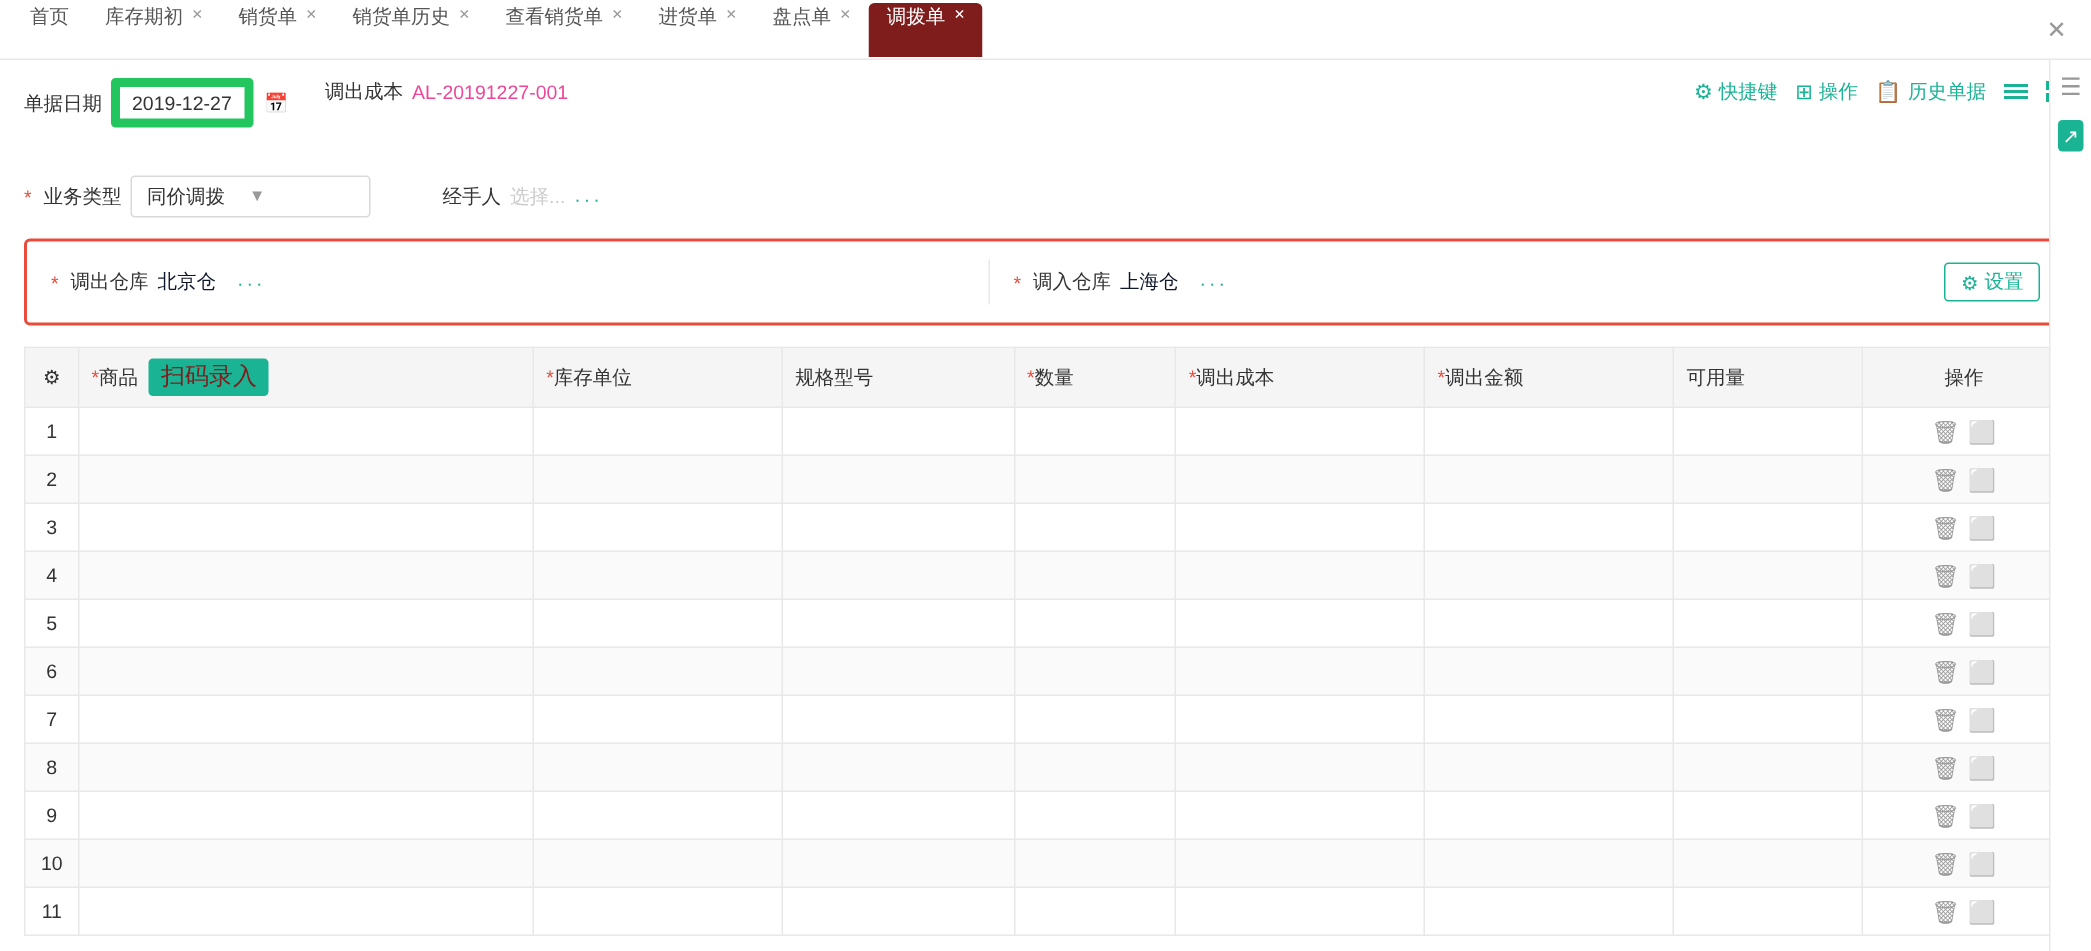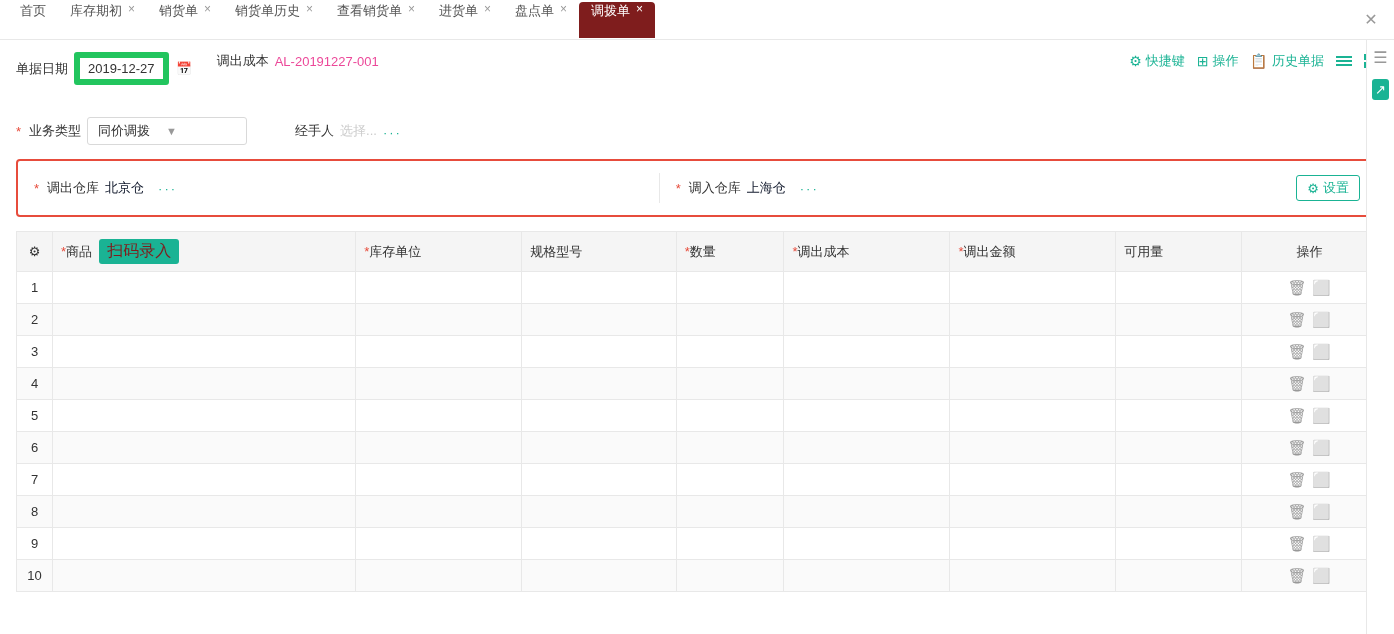--- a/index.html
+++ b/index.html
@@ -424,20 +424,36 @@
             <td></td>
             <td></td>
             <td></td>
             <td>
               <div class="action-icons">
                 <span class="action-icon">🗑</span>
                 <span class="action-icon">⬜</span>
               </div>
             </td>
           </tr>
+        <tr>
+            <td class="row-num">11</td>
+            <td></td>
+            <td></td>
+            <td></td>
+            <td></td>
+            <td></td>
+            <td></td>
+            <td></td>
+            <td>
+              <div class="action-icons">
+                <span class="action-icon">🗑</span>
+                <span class="action-icon">⬜</span>
+              </div>
+            </td>
+          </tr>
 
       </tbody>
     </table>
   </div>
 </div>
 
 <div class="right-panel">
   <span class="panel-icon">☰</span>
   <span class="panel-icon green">↗</span>
 </div>

